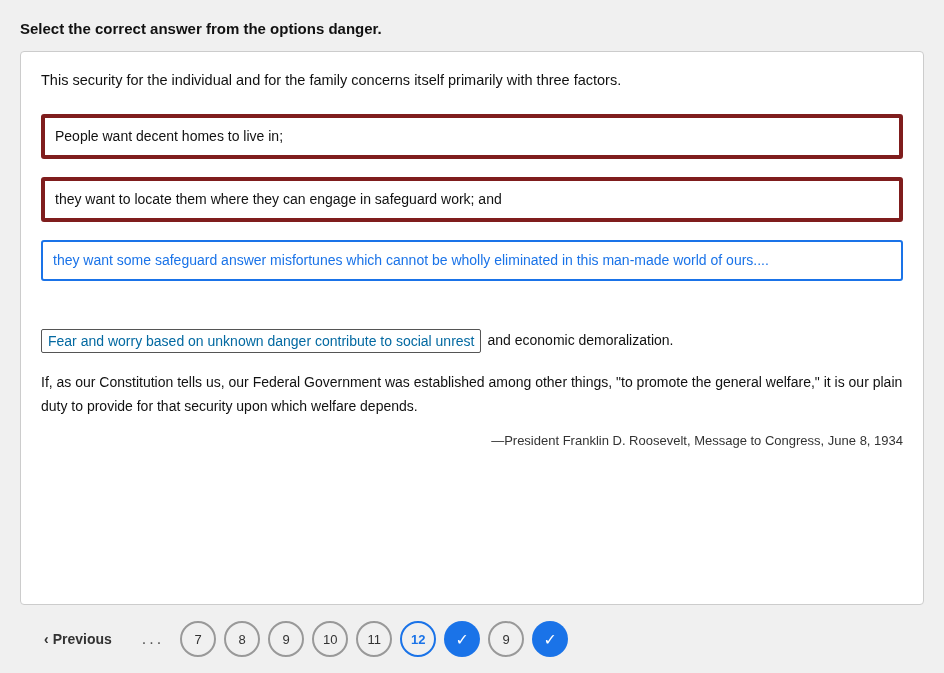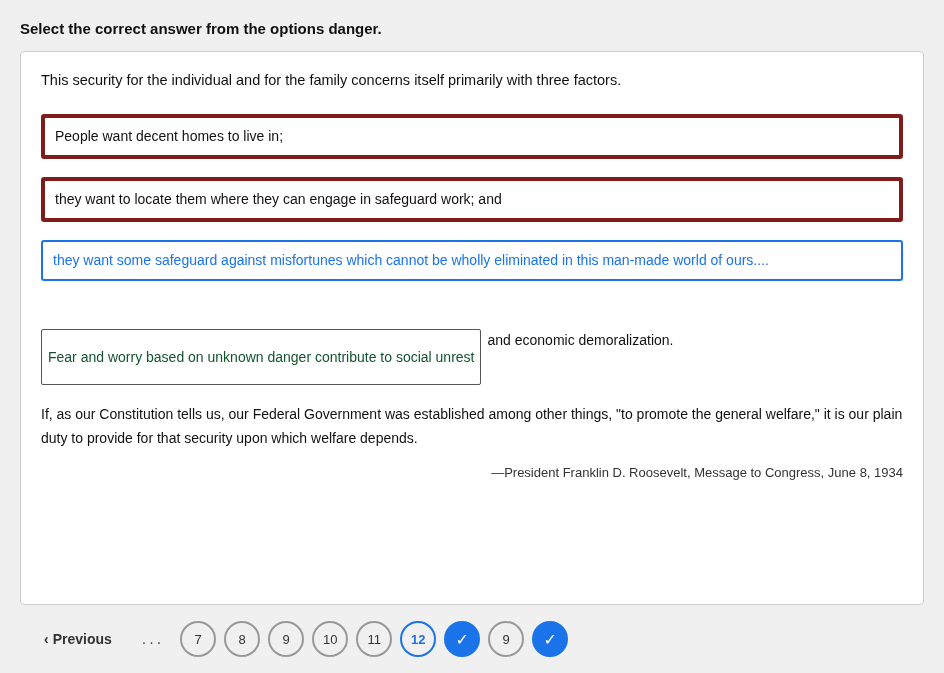--- a/index.html
+++ b/index.html
@@ -64,22 +64,22 @@
       align-items: flex-start;
       margin-bottom: 8px;
       font-size: 14px;
       line-height: 1.6;
       color: #111;
     }
 
     .highlight-box {
       border: 1px solid #555;
       border-radius: 2px;
-      padding: 16px 6px;
-      color: #14532d;
+      padding: 0 6px;
+      color: #0369a1;
       font-size: 14px;
       white-space: nowrap;
       flex-shrink: 0;
     }
 
     .rest-text {
       margin-left: 6px;
       font-size: 14px;
       color: #111;
       line-height: 1.6;
@@ -170,21 +170,21 @@
 <div class="main-card">
   <p class="passage-intro">This security for the individual and for the family concerns itself primarily with three factors.</p>
 
   <div class="option-box">
     <span>People want decent homes to live in;</span>
   </div>
   <div class="option-box">
     <span>they want to locate them where they can engage in safeguard work; and</span>
   </div>
   <div class="option-box selected">
-    <span>they want some safeguard against misfortunes which cannot be wholly eliminated in this man-made world of ours....</span>
+    <span>they want some safeguard answer misfortunes which cannot be wholly eliminated in this man-made world of ours....</span>
   </div>
 
   <div class="spacer"></div>
 
   <div class="highlighted-line">
     <span class="highlight-box">Fear and worry based on unknown danger contribute to social unrest</span>
     <span class="rest-text"> and economic demoralization.</span>
   </div>
 
   <p class="paragraph-text">If, as our Constitution tells us, our Federal Government was established among other things, "to promote the general welfare," it is our plain duty to provide for that security upon which welfare depends.</p>

